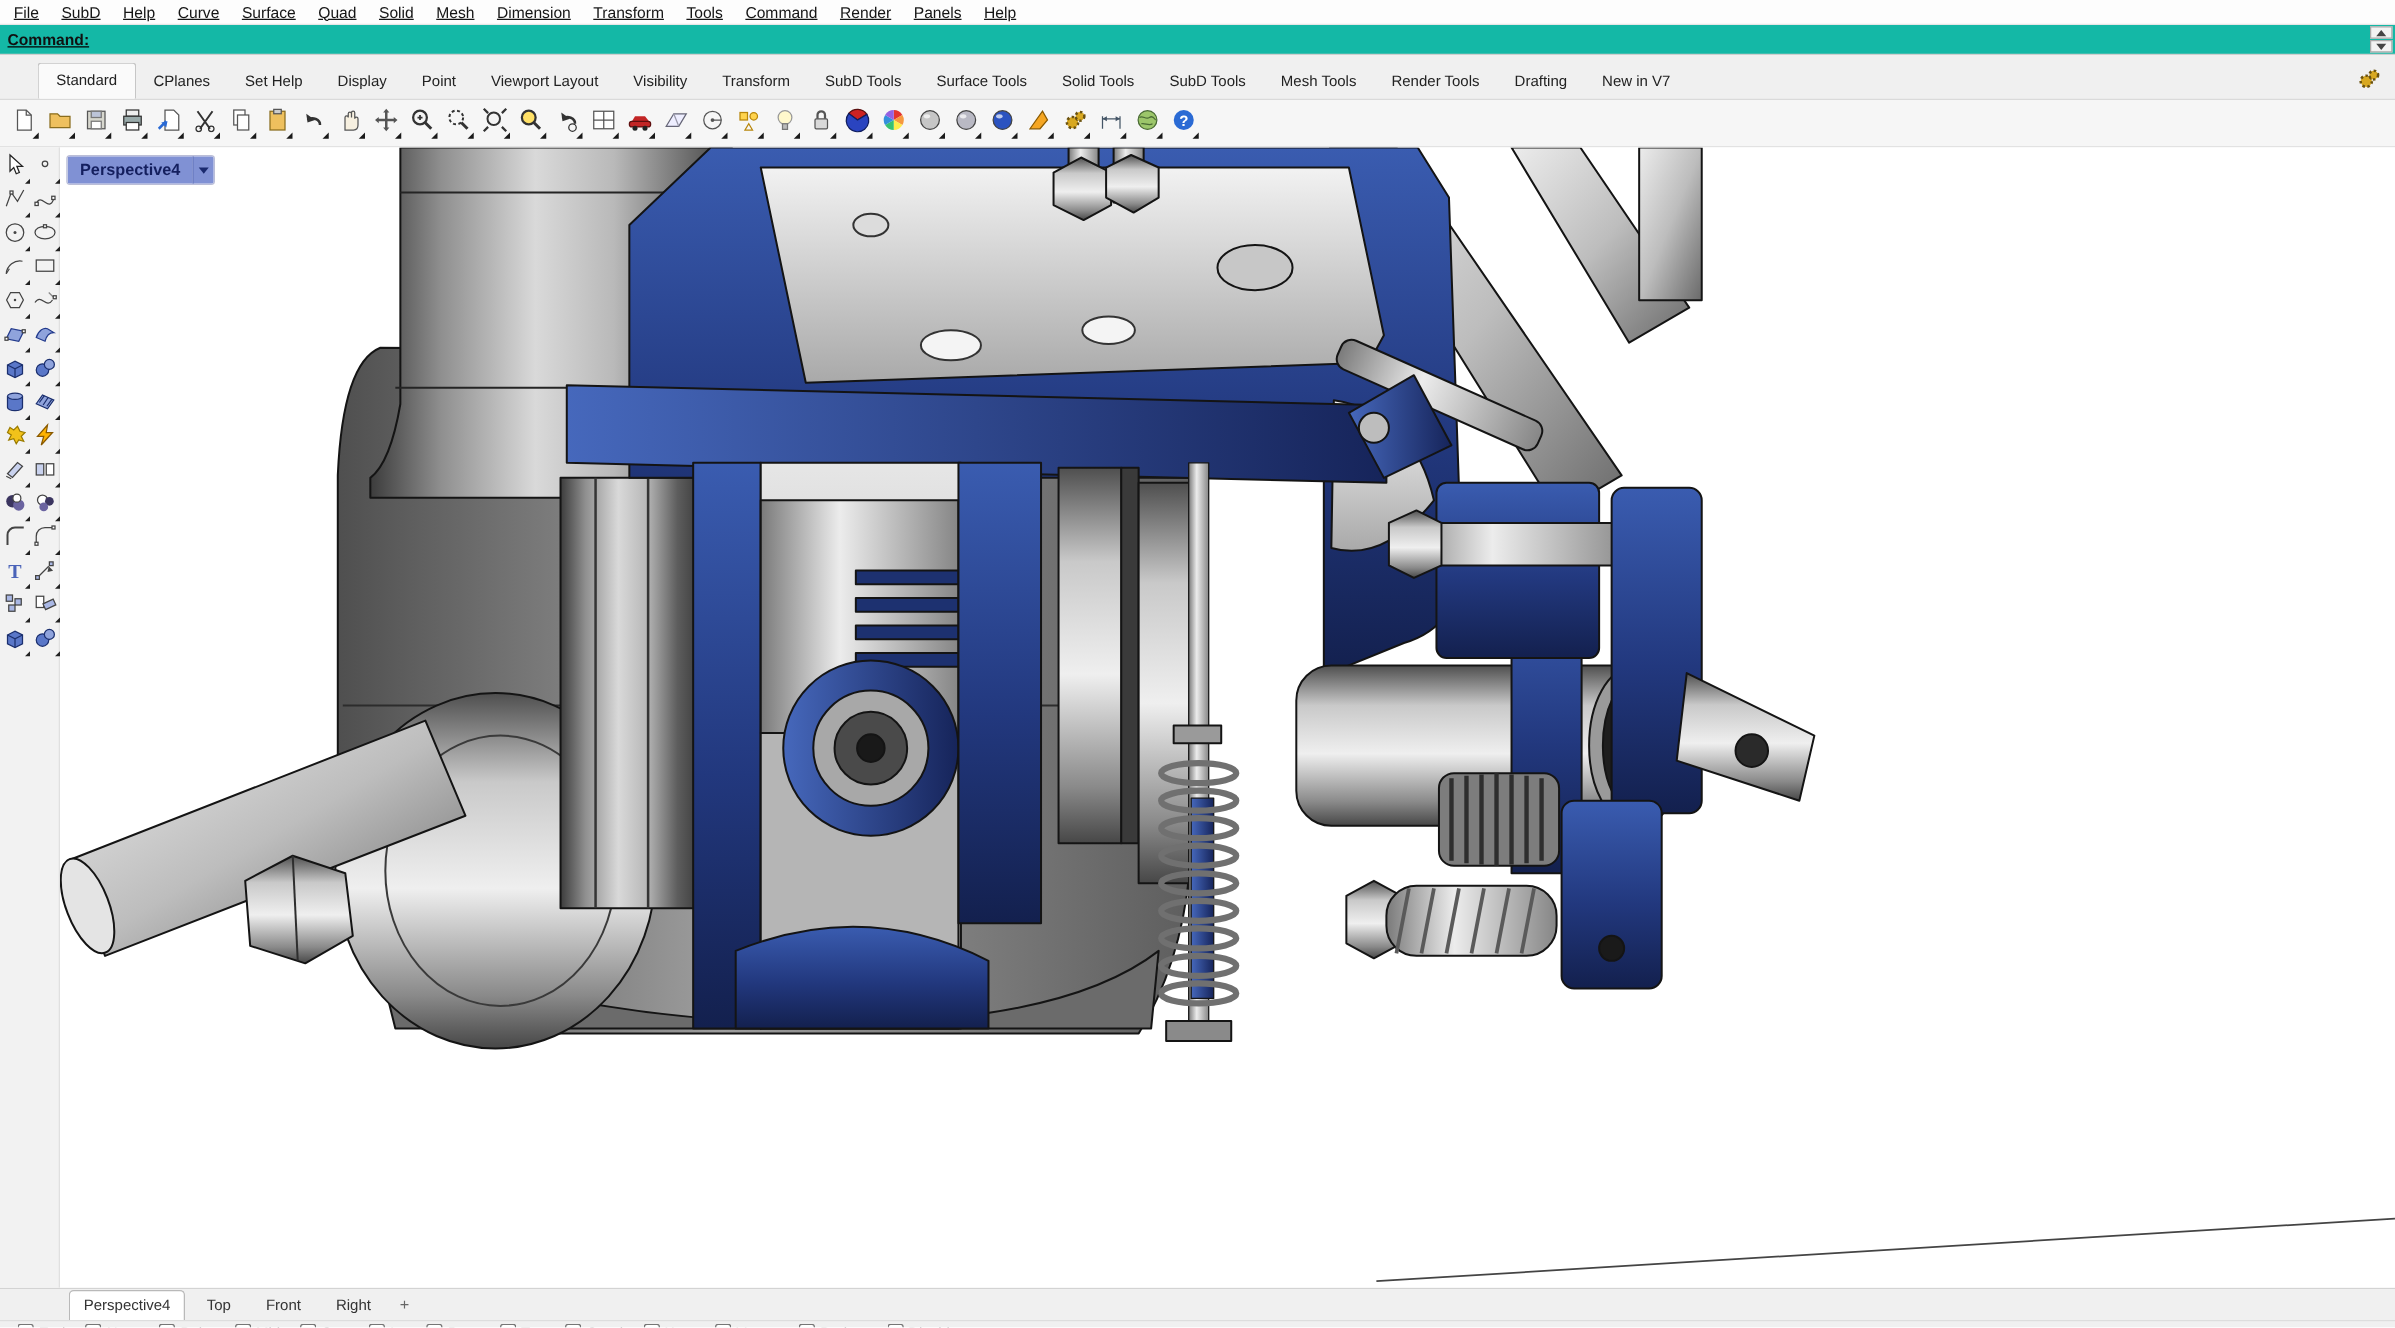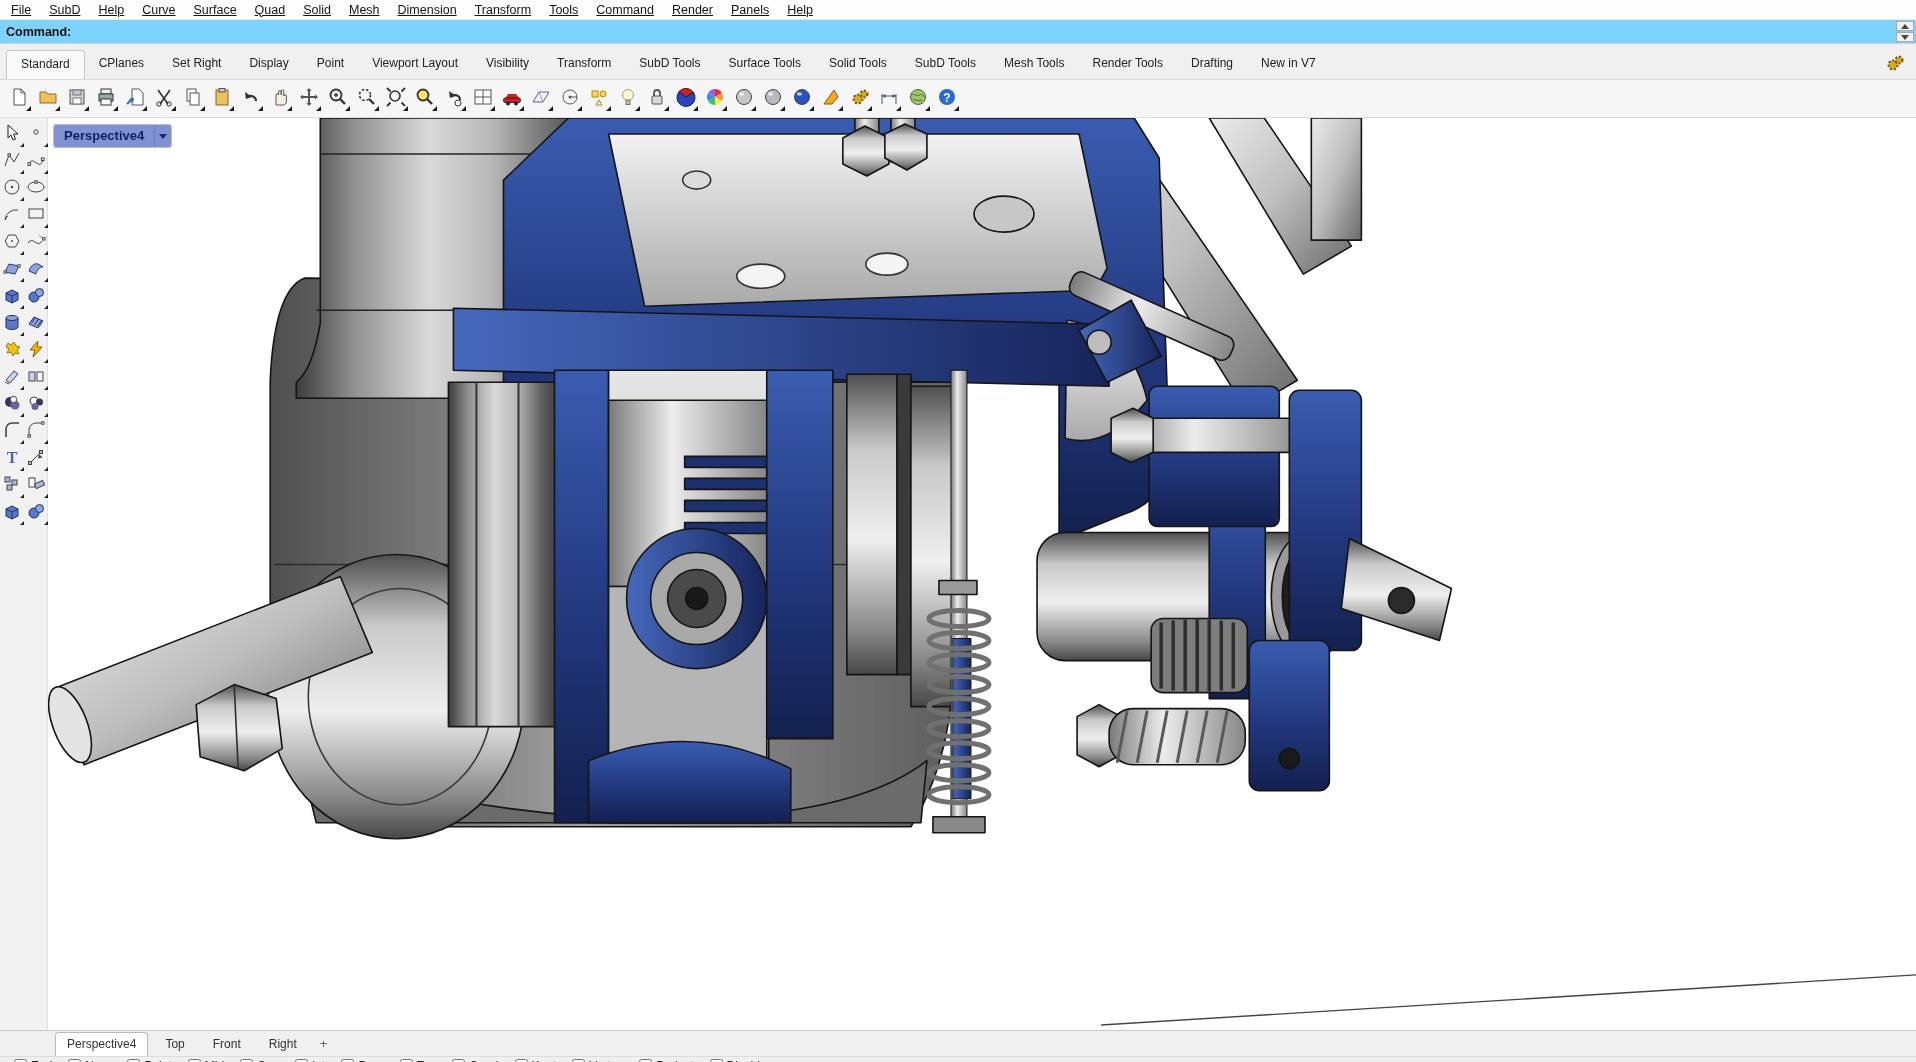--- a/index.html
+++ b/index.html
@@ -5,22 +5,22 @@
   * { margin:0; padding:0; box-sizing:border-box; }
   html,body { width:1916px; height:1062px; overflow:hidden; background:#fff;
     font-family:"Liberation Sans", sans-serif; }
 
   
   .menubar { height:20px; background:#fdfdfd; border-bottom:1px solid #e6e6e6;
     display:flex; align-items:center; padding-left:2px; }
   .menu-item { font-size:12.5px; color:#151515; padding:2px 9px; cursor:default;text-decoration:underline; }
 
   
-  .cmdbar { height:24px; background:#7dd3fc; border-bottom:1px solid #cfcfcf;
-    display:flex; align-items:center; padding-left:6px; position:relative; }
+  .cmdbar { height:24px; background:#14b8a6; border-bottom:1px solid #cfcfcf;
+    display:flex; align-items:center; padding-left:6px; position:relative;text-decoration:underline; }
   .cmd-label { font-size:12.5px; font-weight:bold; color:#111; }
   .cmd-spin { position:absolute; right:2px; top:1px; width:18px; height:21px;
     display:flex; flex-direction:column; gap:1px; }
   .spin-btn { flex:1; border:1px solid #aaa; background:#f3f3f3; position:relative; }
   .spin-btn.up::after { content:''; position:absolute; left:4px; top:2px;
     border-left:4px solid transparent; border-right:4px solid transparent;
     border-bottom:5px solid #444; }
   .spin-btn.down::after { content:''; position:absolute; left:4px; top:2px;
     border-left:4px solid transparent; border-right:4px solid transparent;
     border-top:5px solid #444; }
@@ -99,24 +99,24 @@
 
 <div class="cmdbar">
   <span class="cmd-label">Command:</span>
   <div class="cmd-spin">
     <div class="spin-btn up"></div>
     <div class="spin-btn down"></div>
   </div>
 </div>
 
 <div class="ribbon">
-  <span style="display:flex;align-items:flex-start;">
+  <span style="display:flex;align-items:flex-end;margin-left:24px;">
       <span class="rtab active">Standard</span>
       <span class="rtab">CPlanes</span>
-      <span class="rtab">Set Right</span>
+      <span class="rtab">Set Help</span>
       <span class="rtab">Display</span>
       <span class="rtab">Point</span>
       <span class="rtab">Viewport Layout</span>
       <span class="rtab">Visibility</span>
       <span class="rtab">Transform</span>
       <span class="rtab">SubD Tools</span>
       <span class="rtab">Surface Tools</span>
       <span class="rtab">Solid Tools</span>
       <span class="rtab">SubD Tools</span>
       <span class="rtab">Mesh Tools</span>

